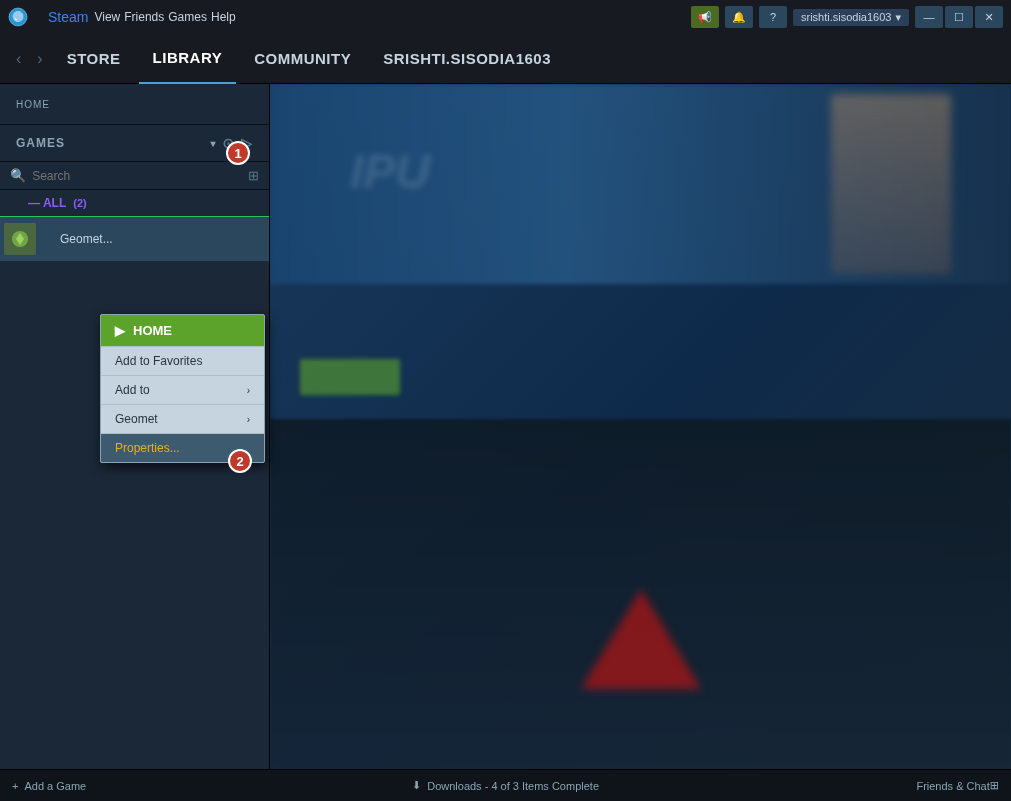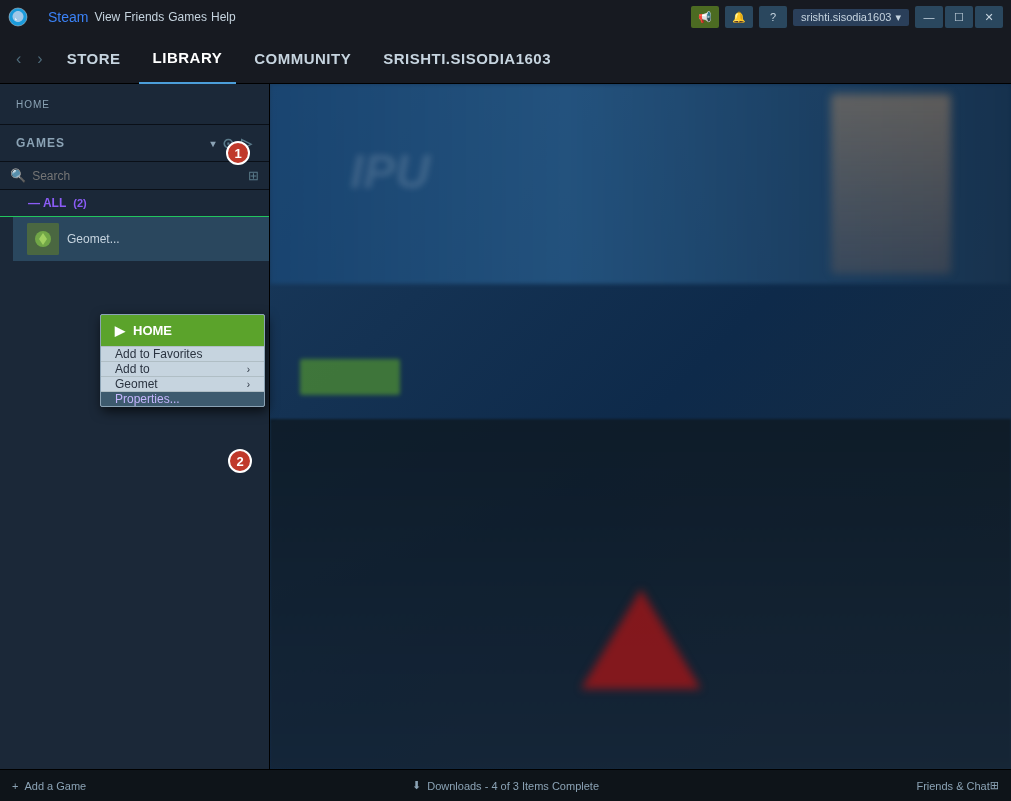--- a/index.html
+++ b/index.html
@@ -159,27 +159,26 @@
     #sidebar-search .filter-icon { color: #5a7a8a; font-size: 13px; cursor: pointer; }
     #sidebar-all {
       padding: 6px 28px;
       font-size: 12px;
       color: #8b5cf6;
       font-weight: bold;
       border-bottom: 1px solid #22c55e;
     }
     .game-item {
       display: flex; align-items: center;
-      padding: 6px 14px;
-      gap: 8px;
+      padding: 6px 4px;
+      gap: 24px;
       cursor: pointer;
       font-size: 12px;
       color: #c6d4df;
       background: #2a475e;
-      margin-left: 13px;
     }
     .game-avatar {
       width: 32px; height: 32px;
       background: #4a6741;
       border-radius: 2px;
       display: flex; align-items: center; justify-content: center;
       font-size: 10px;
       overflow: hidden;
     }
     .game-avatar svg { width: 32px; height: 32px; }
@@ -200,21 +199,21 @@
     .ctx-play {
       background: #5ba32b;
       color: white;
       padding: 8px 14px;
       font-size: 13px;
       font-weight: bold;
       cursor: pointer;
       display: flex; align-items: center; gap: 8px;
     }
     .ctx-item {
-      padding: 0 14px;
+      padding: 7px 14px;
       font-size: 12px;
       color: #2a3340;
       cursor: pointer;
       display: flex; align-items: center; justify-content: space-between;
       border-top: 1px solid #b0bec5;
       text-align: right;
     }
     .ctx-item .chevron { font-size: 10px; }
 
     
@@ -420,21 +419,21 @@
       </div>
       <div class="ctx-item">
         <span>Add to</span>
         <span class="chevron">›</span>
       </div>
       <div class="ctx-item">
         <span>Geomet</span>
         <span class="chevron">›</span>
       </div>
       <div class="ctx-item" style="background:#3d5a6e;">
-        <span style="color:#c4b5fd;">Properties...</span>
+        <span style="color:#eab308;">Properties...</span>
       </div>
     </div>
 
     <div class="annotation-circle" style="top: 365px; left: 228px;">
       <span>2</span>
     </div>
 
   </div>
 
   <div id="content">

